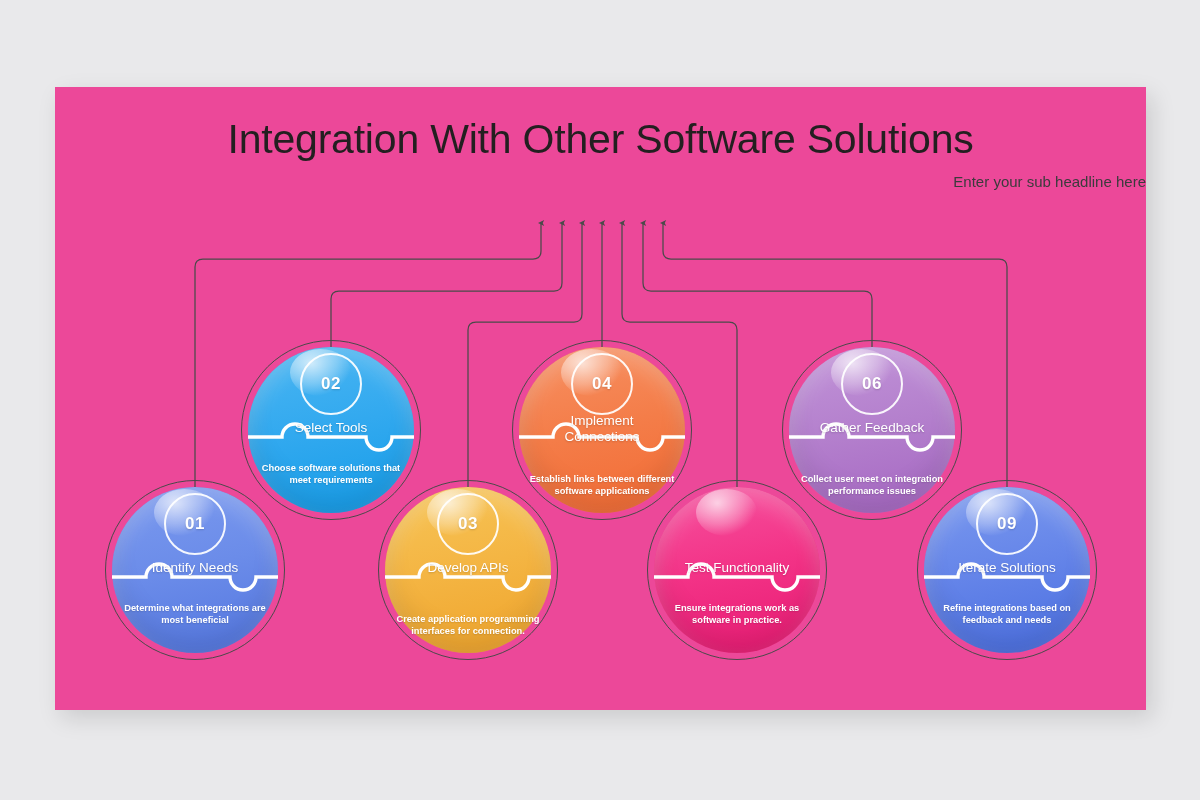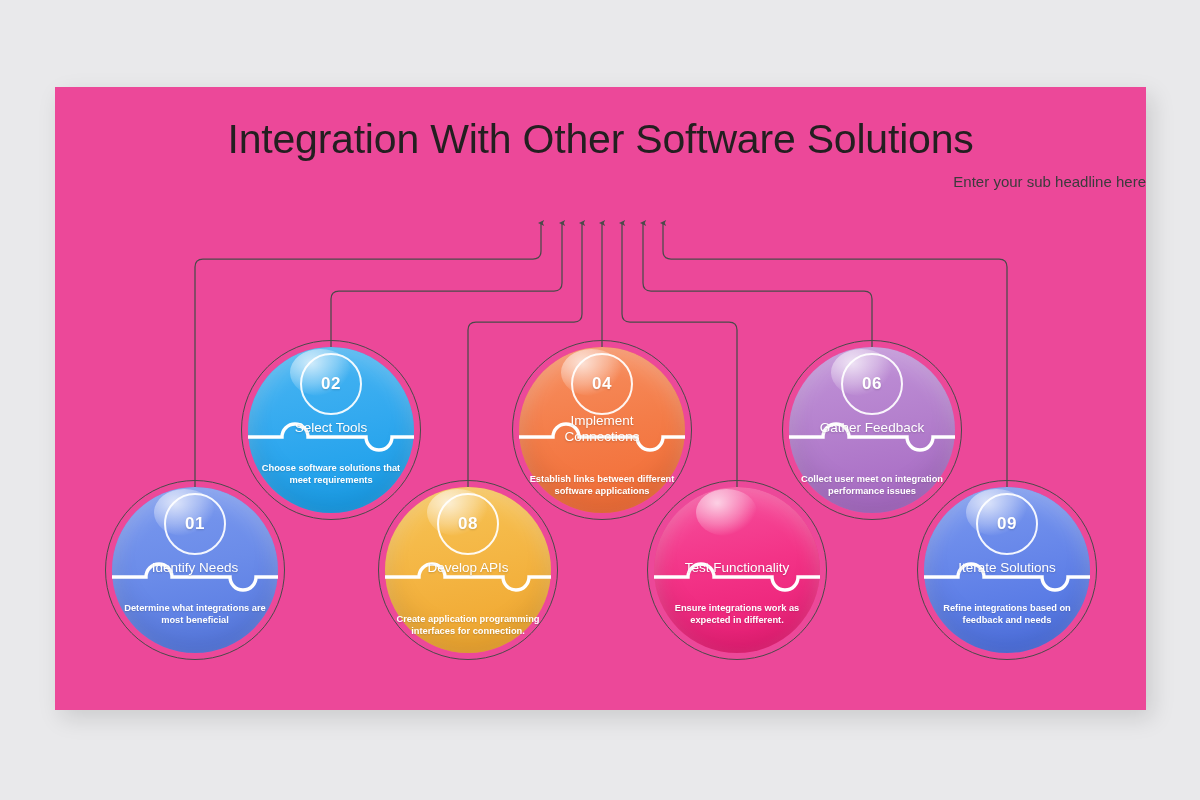--- a/index.html
+++ b/index.html
@@ -174,21 +174,21 @@
       <div class="node-desc">Choose software solutions that meet requirements</div>
       <div class="outline"></div>
     </div>
 
     <div class="node" style="left:323px; top:393px;">
       <div class="disc" style="background:linear-gradient(168deg,#f7c557 0%,#f4b543 48%,#efa42c 100%);"></div>
       <div class="gloss"></div>
       <svg class="divider" viewBox="0 0 166 166">
         <path d="M0,90 L34,90 A13,13 0 0 1 60,90 L118,90 A13,13 0 0 0 144,90 L166,90" fill="none" stroke="#ffffff" stroke-width="3.4" stroke-linecap="round"></path>
       </svg>
-      <div class="badge">08</div>
+      <div class="badge">03</div>
       <div class="node-title">Develop APIs</div>
       <div class="node-desc three-line">Create application programming interfaces for connection.</div>
       <div class="outline"></div>
     </div>
 
     <div class="node" style="left:457px; top:253px;">
       <div class="disc" style="background:linear-gradient(168deg,#f79163 0%,#f47d49 48%,#f26b34 100%);"></div>
       <div class="gloss"></div>
       <svg class="divider" viewBox="0 0 166 166">
         <path d="M0,90 L34,90 A13,13 0 0 1 60,90 L118,90 A13,13 0 0 0 144,90 L166,90" fill="none" stroke="#ffffff" stroke-width="3.4" stroke-linecap="round"></path>
@@ -199,21 +199,21 @@
       <div class="outline"></div>
     </div>
 
     <div class="node" style="left:592px; top:393px;">
       <div class="disc" style="background:linear-gradient(168deg,#f6529f 0%,#f33387 48%,#e81a72 100%);"></div>
       <div class="gloss"></div>
       <svg class="divider" viewBox="0 0 166 166">
         <path d="M0,90 L34,90 A13,13 0 0 1 60,90 L118,90 A13,13 0 0 0 144,90 L166,90" fill="none" stroke="#ffffff" stroke-width="3.4" stroke-linecap="round"></path>
       </svg>
       <div class="node-title">Test Functionality</div>
-      <div class="node-desc">Ensure integrations work as expected in different.</div>
+      <div class="node-desc">Ensure integrations work as software in practice.</div>
       <div class="outline"></div>
     </div>
 
     <div class="node" style="left:727px; top:253px;">
       <div class="disc" style="background:linear-gradient(168deg,#c294d9 0%,#b480cd 48%,#a566c2 100%);"></div>
       <div class="gloss"></div>
       <svg class="divider" viewBox="0 0 166 166">
         <path d="M0,90 L34,90 A13,13 0 0 1 60,90 L118,90 A13,13 0 0 0 144,90 L166,90" fill="none" stroke="#ffffff" stroke-width="3.4" stroke-linecap="round"></path>
       </svg>
       <div class="badge">06</div>

